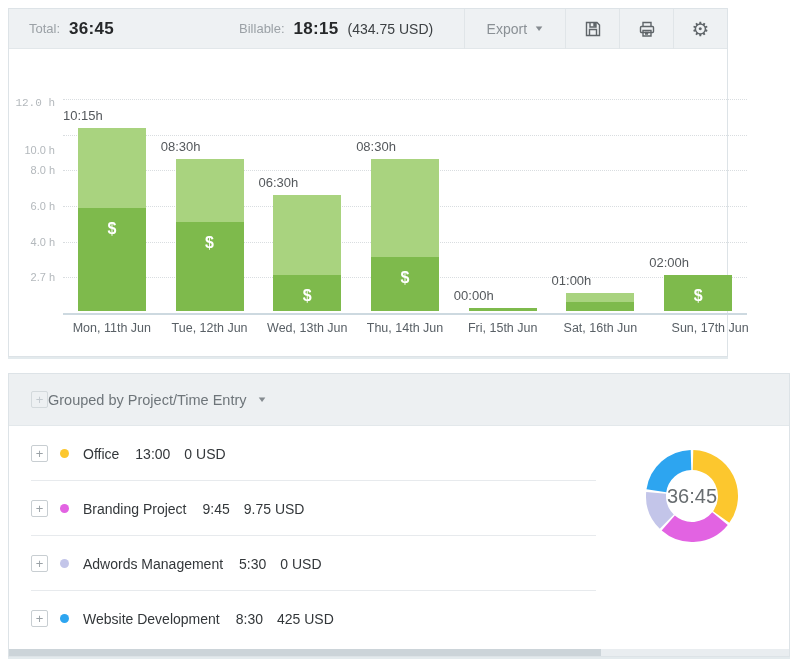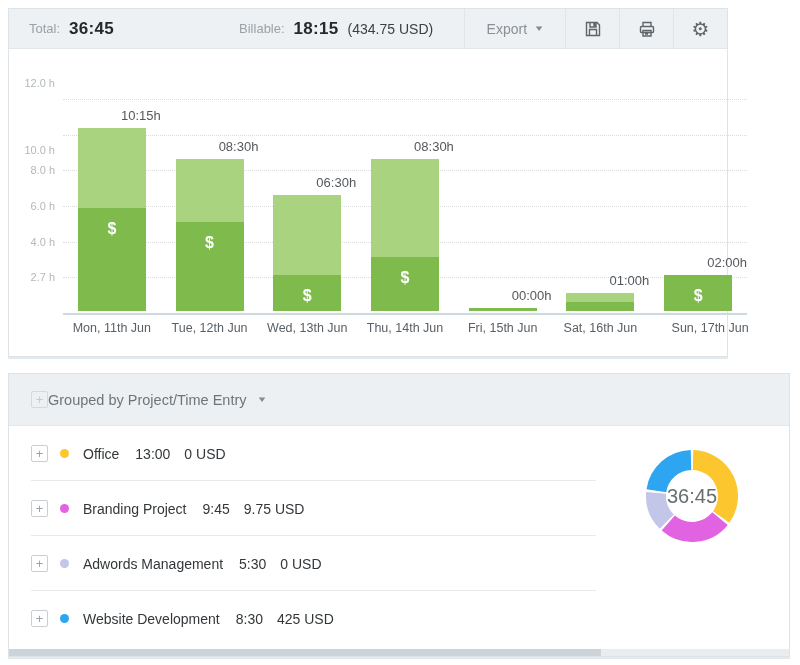--- a/index.html
+++ b/index.html
@@ -24,21 +24,21 @@
   .gear { font-family:"DejaVu Sans", sans-serif; font-size:20px; color:#5f6569; line-height:1; }
 
   
   #chart-area { position:absolute; left:0; top:40px; right:0; bottom:0; }
   .gridline { position:absolute; left:54px; width:684px; border-top:1px dotted #d9dde0; }
   .ytick { position:absolute; left:0; width:46px; text-align:right; font-size:11px; color:#b3b8bc; }
   #baseline { position:absolute; left:54px; width:684px; top:264px; height:2px; background:#cdd9e0; }
   .bar-col { position:absolute; }
   .bar { position:absolute; left:50%; transform:translateX(-50%); width:68px; }
   .bar-dark { position:absolute; bottom:0; left:0; right:0; }
-  .bar-label { position:absolute; left:0; right:0; text-align:right; font-size:13px; color:#54585c; }
+  .bar-label { position:absolute; left:0; right:0; text-align:left; font-size:13px; color:#54585c; }
   .day-label { position:absolute; top:272px; text-align:center; font-size:12.5px; color:#596066; }
   .dollar { position:absolute; top:12px; left:0; right:0; text-align:center; color:#fff; font-size:16px; font-weight:bold; }
 
   
   .group-header { position:absolute; left:0; top:0; right:0; height:52px; background:#edf0f2;
                   border-bottom:1px solid #e3e8eb; display:flex; align-items:center; }
   .plus-box { width:17px; height:17px; border:1px solid #c8ced2; border-radius:2px; background:#fff0;
               color:#9aa1a6; font-size:13px; line-height:15px; text-align:center; flex:0 0 auto; cursor:pointer; }
   .plus-box.faded { border-color:#d3d9dc; color:#c3cacf; }
   .group-title { color:#6e757a; font-size:14.5px; }
@@ -107,21 +107,21 @@
       <div class="ytick" style="top: 222.333px;">2.7 h</div>
       <div class="gridline" style="top: 192.667px;"></div>
       <div class="ytick" style="top: 186.667px;">4.0 h</div>
       <div class="gridline" style="top: 157px;"></div>
       <div class="ytick" style="top: 151px;">6.0 h</div>
       <div class="gridline" style="top: 121.333px;"></div>
       <div class="ytick" style="top: 115.333px;">8.0 h</div>
       <div class="gridline" style="top: 85.6667px;"></div>
       <div class="ytick" style="top: 79px; margin-top: 16px;">10.0 h</div>
       <div class="gridline" style="top: 50px;"></div>
-      <div class="ytick" style="top: 28px;">12.0 h</div>
+      <div class="ytick" style="top: 48px; font-family: Liberation Mono, monospace;">12.0 h</div>
       <div id="baseline"></div>
       <div class="bar-col" style="left: 54px; width: 97.7143px; top: 0px; bottom: 0px;">
         <div class="bar" style="bottom: 45px; height: 183px; background: rgb(169, 211, 127);">
           <div class="bar-dark" style="height: 103px; background: rgb(126, 186, 76);">
             <span class="dollar">$</span>
           </div>
         </div>
         <div class="bar-label" style="bottom: 233px;">10:15h</div>
         <div class="day-label" style="left: 0px; width: 97.7143px;">Mon, 11th Jun</div>
       </div>

